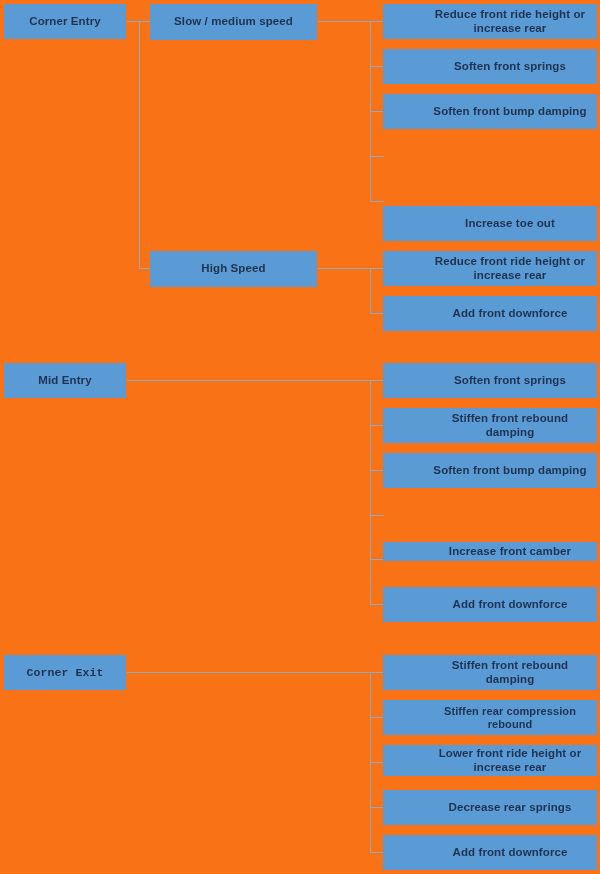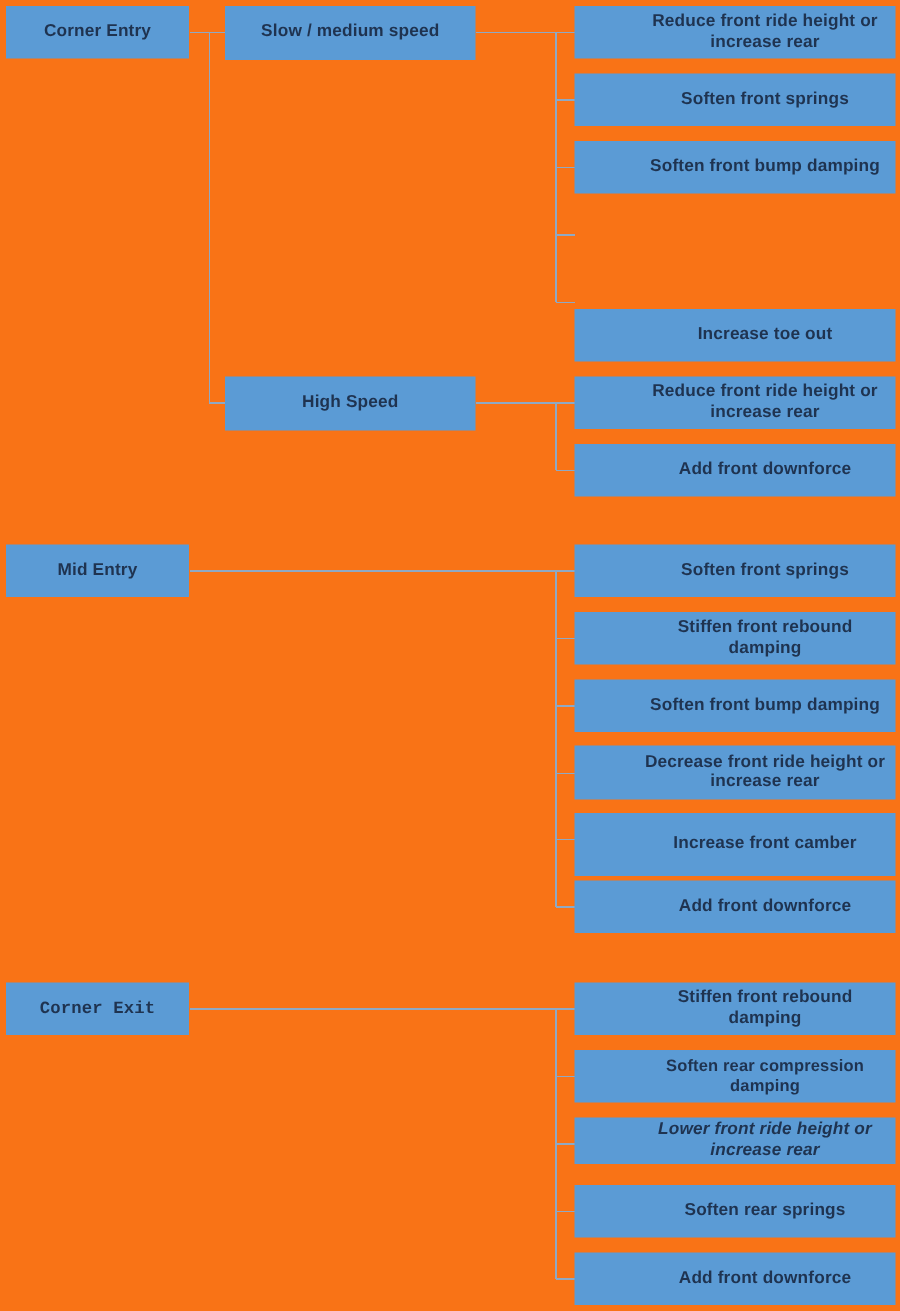--- a/index.html
+++ b/index.html
@@ -118,25 +118,24 @@
   <div class="node lvl2" style="top:251px;">High Speed</div>
 
   <div class="node leaf" style="top:251px;height:35px;">Reduce front ride height or increase rear</div>
   <div class="node leaf" style="top:296px;height:35px;">Add front downforce</div>
 
   <div class="node lvl1" style="top:363px;">Mid Entry</div>
 
   <div class="node leaf" style="top:363px;height:35px;">Soften front springs</div>
   <div class="node leaf" style="top:408px;height:35px;">Stiffen front rebound damping</div>
   <div class="node leaf" style="top:453px;height:35px;">Soften front bump damping</div>
-  <div class="node leaf" style="top:497px;height:36px;">Decrease front ride height or increase rear</div>
-  <div class="node leaf" style="top:542px;height:42px;">Increase front camber</div>
+  <div class="node leaf" style="top:542px;height:19px;">Increase front camber</div>
   <div class="node leaf" style="top:587px;height:35px;">Add front downforce</div>
 
   <div class="node lvl1" style="top:655px;font-family:Liberation Mono, monospace;">Corner Exit</div>
 
   <div class="node leaf" style="top:655px;height:35px;">Stiffen front rebound damping</div>
-  <div class="node leaf" style="top:700px;height:35px;font-size:11px;">Soften rear compression damping</div>
-  <div class="node leaf" style="top:745px;height:31px;font-style:italic;">Lower front ride height or increase rear</div>
-  <div class="node leaf" style="top:790px;height:35px;">Soften rear springs</div>
+  <div class="node leaf" style="top:700px;height:35px;font-size:11px;">Stiffen rear compression rebound</div>
+  <div class="node leaf" style="top:745px;height:31px;">Lower front ride height or increase rear</div>
+  <div class="node leaf" style="top:790px;height:35px;">Decrease rear springs</div>
   <div class="node leaf" style="top:835px;height:35px;">Add front downforce</div>
 
 </div>
 
 </body></html>

